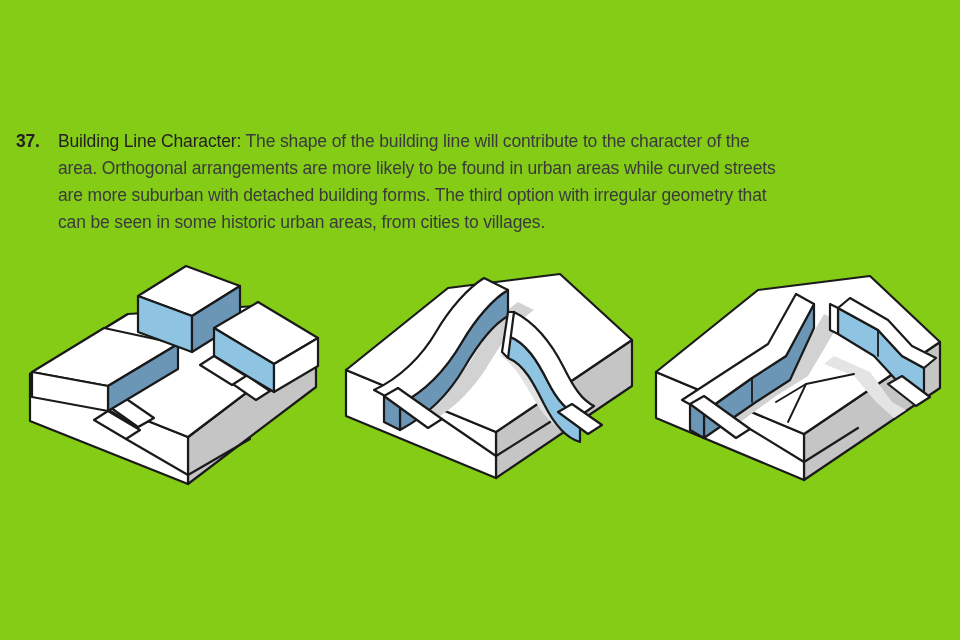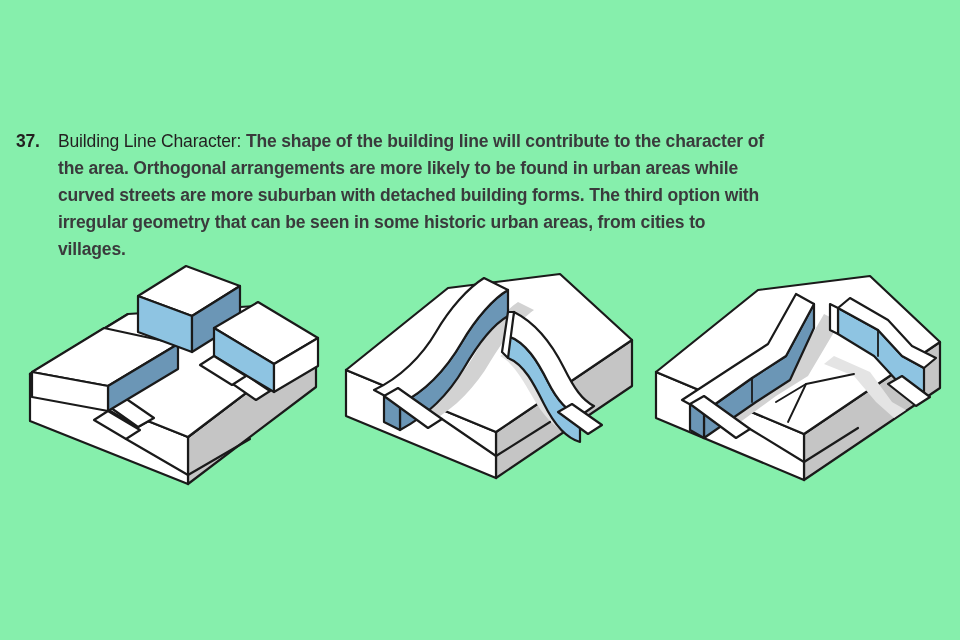--- a/index.html
+++ b/index.html
@@ -13,21 +13,21 @@
     height: 640px;
     overflow: hidden;
     font-family: "Liberation Sans", sans-serif;
     color: #231f20;
     position: relative;
   }
   .page {
     position: relative;
     width: 960px;
     height: 640px;
-    background: #86efac;
+    background: #84cc16;
   }
 
   
   .entry {
     position: absolute;
     left: 16px;
     top: 128px;
     width: 760px;
     display: flex;
     align-items: flex-start;
@@ -48,21 +48,21 @@
     color: #3a3a3c;
     letter-spacing: -0.15px;
     text-align: left;
     font-family: "Liberation Sans", sans-serif;
   }
   .entry-title {
     font-weight: normal;
     color: #231f20;
   }
   .entry-text {
-    font-weight: bold;
+    font-weight: normal;
   }
 
   
   .figure-row {
     position: absolute;
     left: 0;
     top: 252px;
     width: 960px;
     height: 250px;
   }

